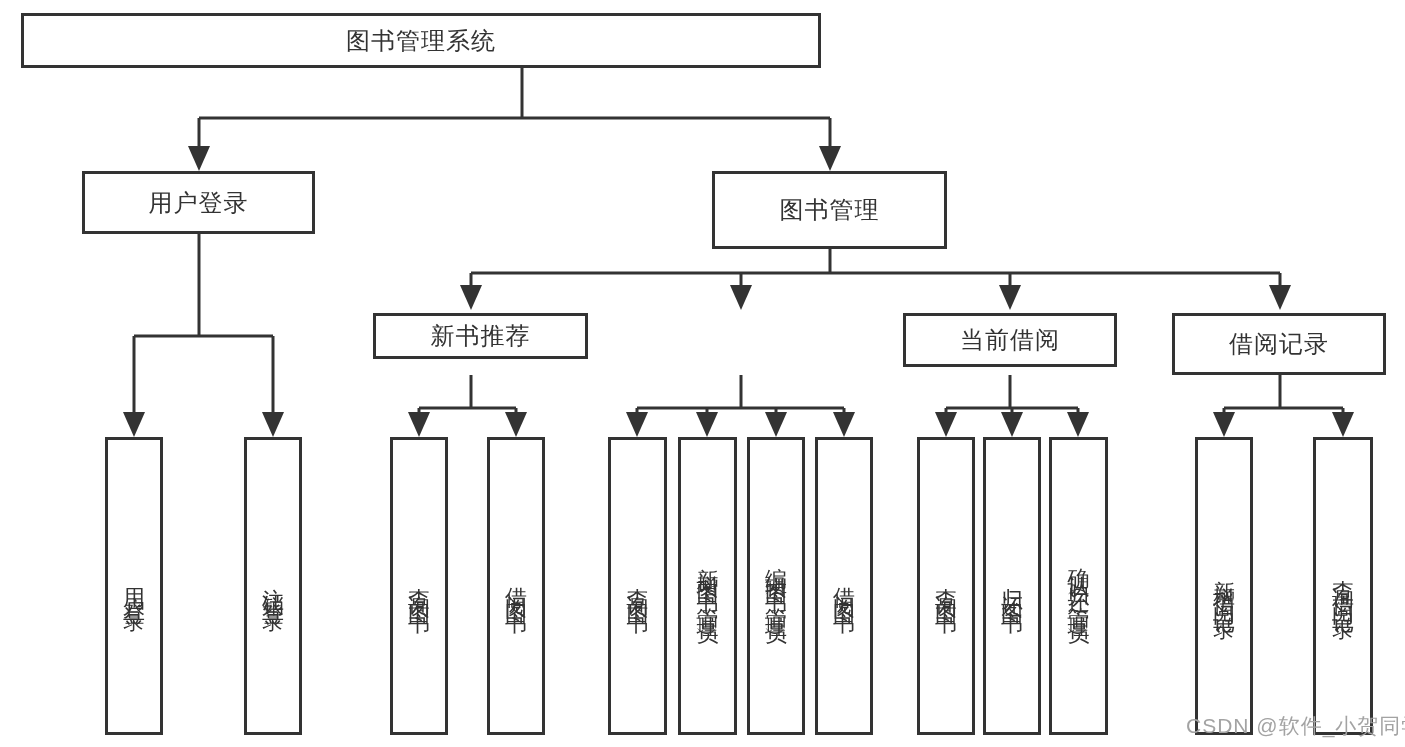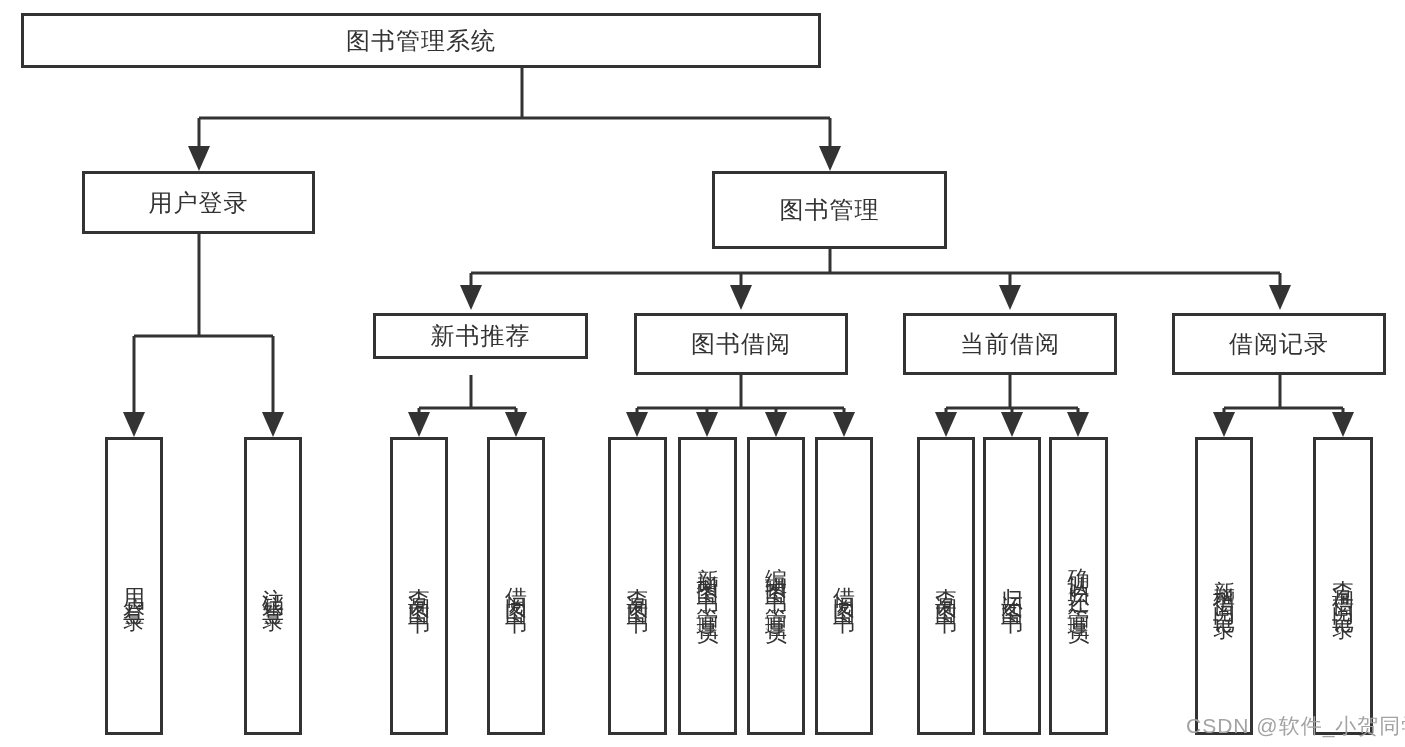--- a/index.html
+++ b/index.html
@@ -134,22 +134,21 @@
       <polygon points="1332,412 1354,412 1343,437"></polygon>
     </g>
   </svg>
 
   <div class="node h-node" style="left:21px; top:13px; width:800px; height:55px;">图书管理系统</div>
 
   <div class="node h-node" style="left:82px; top:171px; width:233px; height:63px;">用户登录</div>
   <div class="node h-node" style="left:712px; top:171px; width:235px; height:78px;">图书管理</div>
 
   <div class="node h-node" style="left:344px; top:313px; width:215px; height:46px;margin-left:29px;">新书推荐</div>
-  <div class="node h-node" style="left:634px; top:313px; width:214px; height:62px;">图书借阅</div>
-  <div class="node h-node" style="left:903px; top:313px; width:214px; height:62px;">当前借阅</div>
+  <div class="node h-node" style="left:903px; top:313px; width:214px; height:54px;">当前借阅</div>
   <div class="node h-node" style="left:1172px; top:313px; width:214px; height:62px;">借阅记录</div>
 
   <div class="node v-node" style="left:105px; top:437px; width:58px; height:298px;">
     <span>用户登录</span>
   </div>
   <div class="node v-node" style="left:244px; top:437px; width:58px; height:298px;">
     <span>注销登录</span>
   </div>
 
   <div class="node v-node" style="left:390px; top:437px; width:58px; height:298px;">

